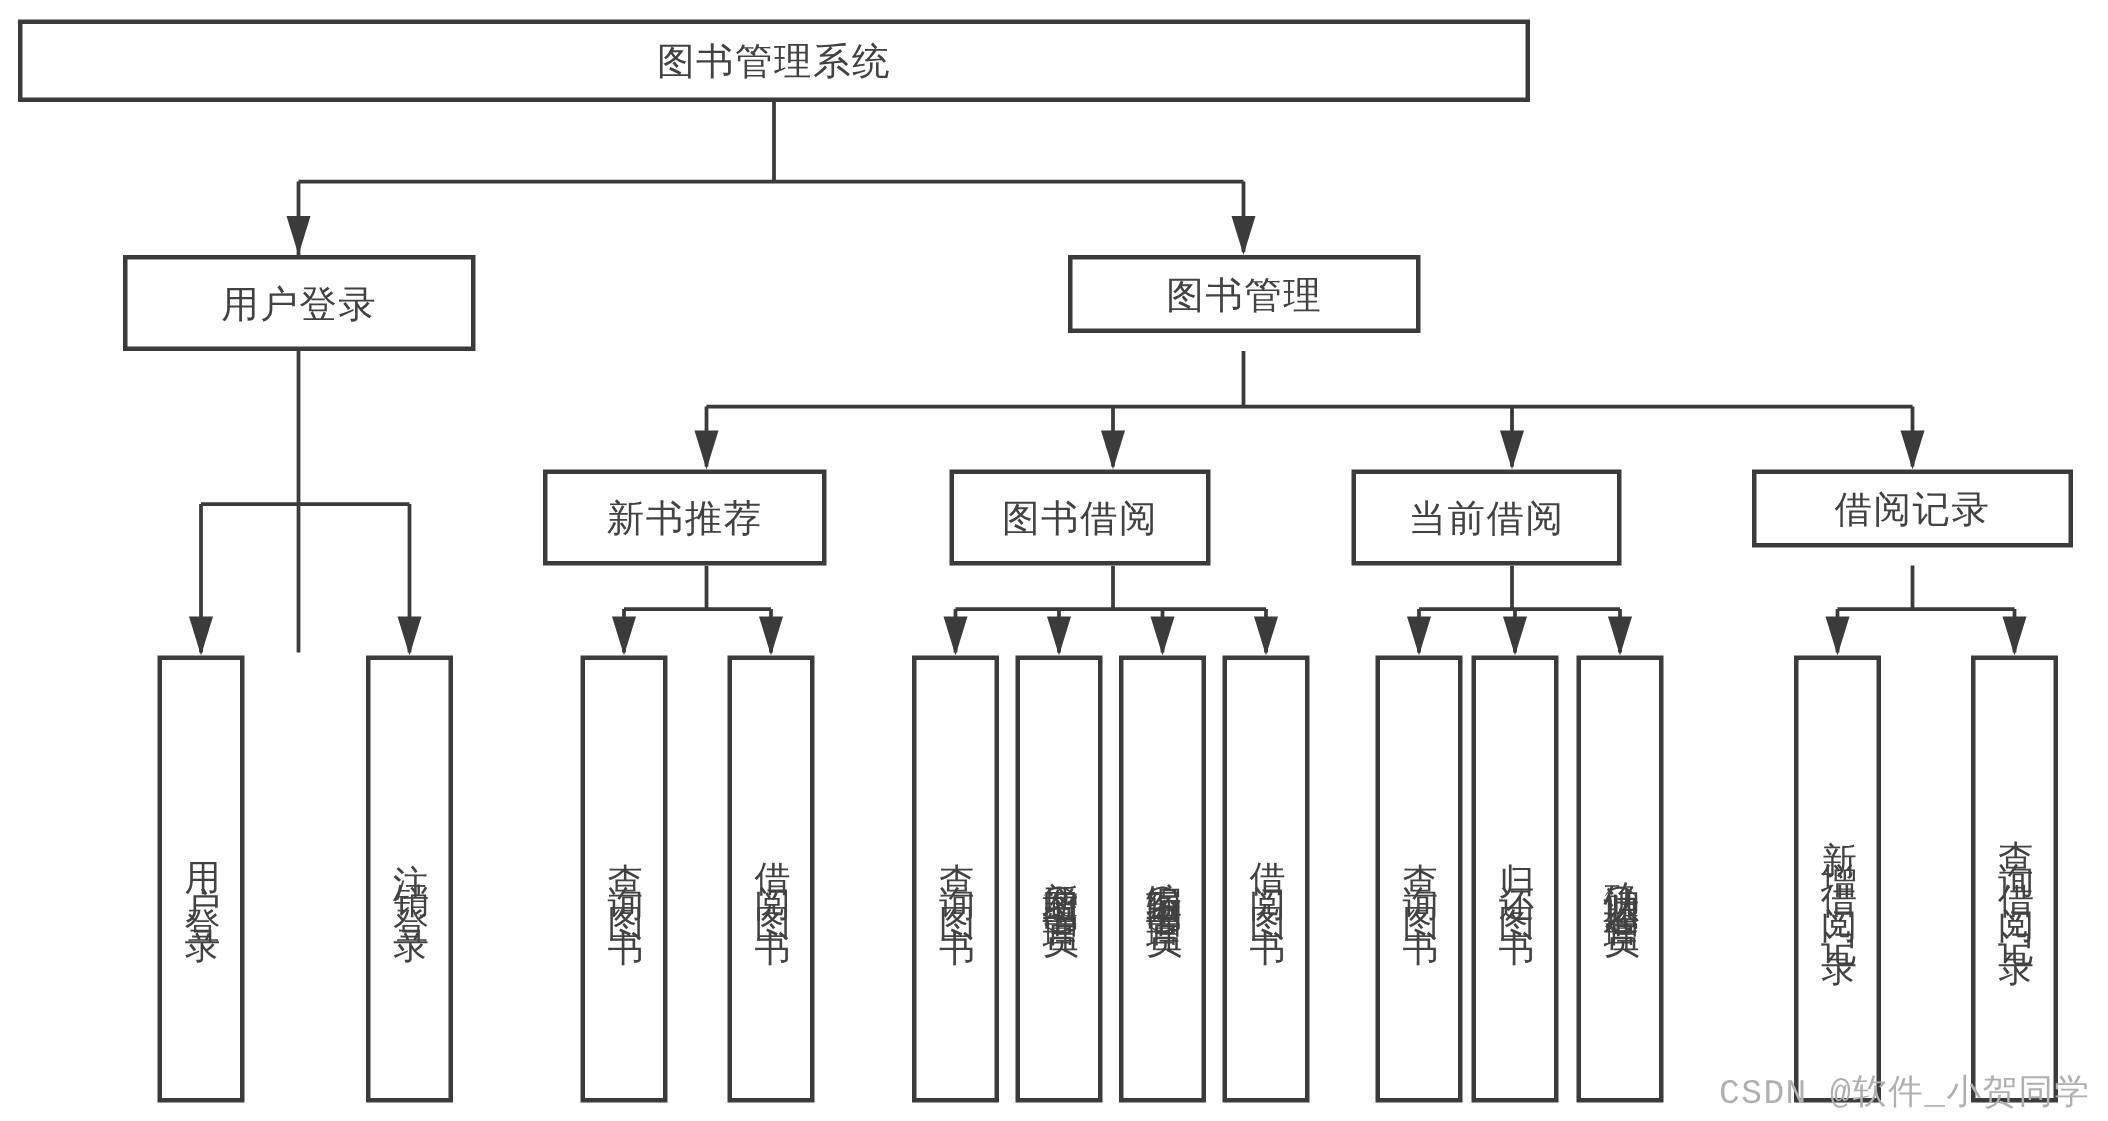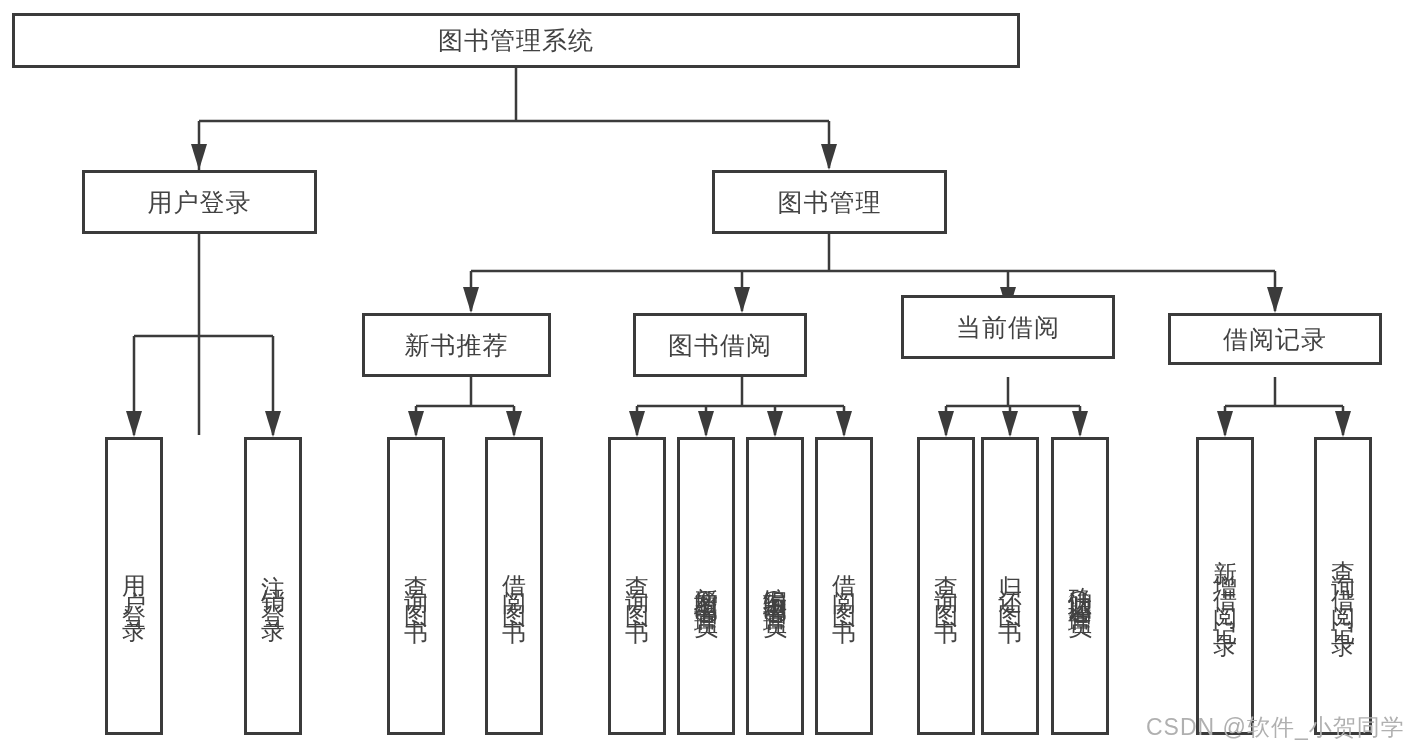--- a/index.html
+++ b/index.html
@@ -37,20 +37,21 @@
     line-height:1;
   }
   .watermark {
     position:absolute;
     left:1146px; top:712px;
     font-size:23px;
     color:var(--c-watermark);
     letter-spacing:1px;
     white-space:nowrap;
     z-index:5;
+    font-family:Liberation Mono, monospace;
   }
 </style>
 </head>
 <body>
 
 <div class="stage">
 
   <svg class="connectors" width="1405" height="747" viewBox="0 0 1405 747">
     <path fill="none" stroke="#3b3b3b" stroke-width="2.5" d="M516 68 V121 M199 121 H829 M199 121 V435 M829 121 V168
              M199 234 V336 M134 336 H273 M134 336 V435 M273 336 V435
@@ -82,31 +83,31 @@
     </g>
   </svg>
 
   <div class="box h" style="left:12px;top:13px;width:1008px;height:55px">
     <span>图书管理系统</span>
   </div>
 
   <div class="box h" style="left:82px;top:170px;width:235px;height:64px">
     <span>用户登录</span>
   </div>
-  <div class="box h" style="left:712px;top:170px;width:235px;height:64px">
+  <div class="box h" style="left:712px;top:170px;width:235px;height:52px">
     <span>图书管理</span>
   </div>
 
   <div class="box h" style="left:362px;top:313px;width:189px;height:64px">
     <span>新书推荐</span>
   </div>
   <div class="box h" style="left:633px;top:313px;width:174px;height:64px">
     <span>图书借阅</span>
   </div>
-  <div class="box h" style="left:901px;top:295px;width:214px;height:64px">
+  <div class="box h" style="left:901px;top:313px;width:180px;height:64px">
     <span>当前借阅</span>
   </div>
   <div class="box h" style="left:1168px;top:313px;width:214px;height:52px">
     <span>借阅记录</span>
   </div>
 
   <div class="box v" style="left:105px">
     <span class="vtext" style="letter-spacing: 15px;">用户登录</span>
   </div>
   <div class="box v" style="left:244px">

